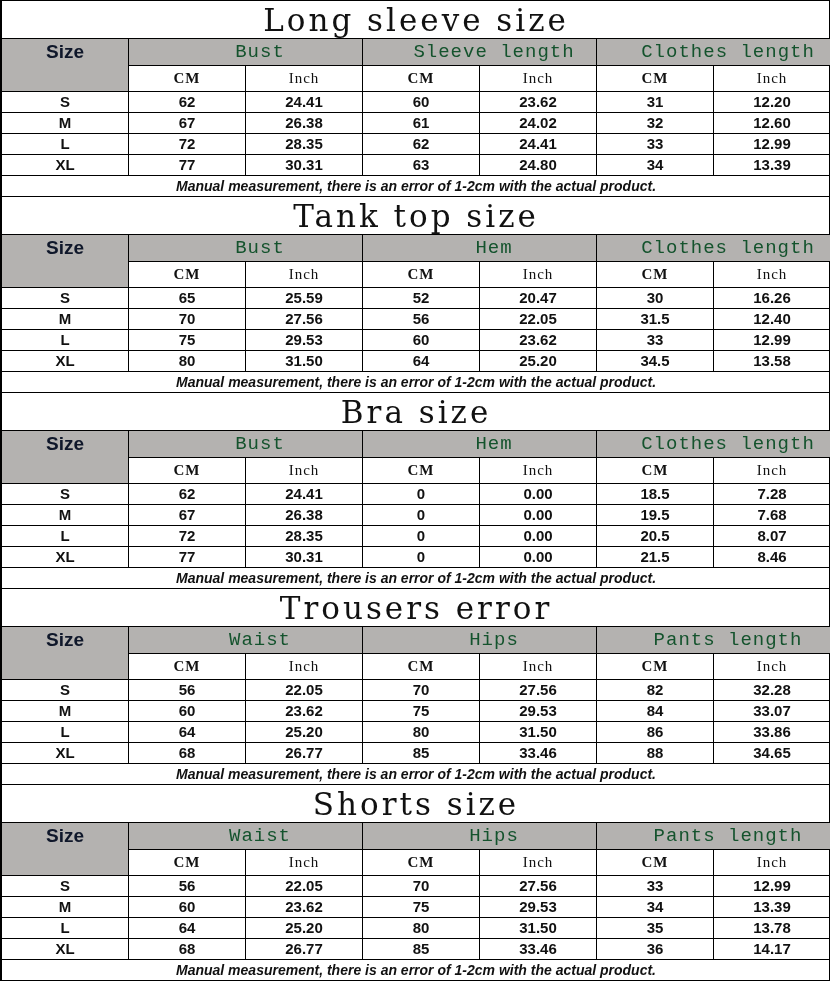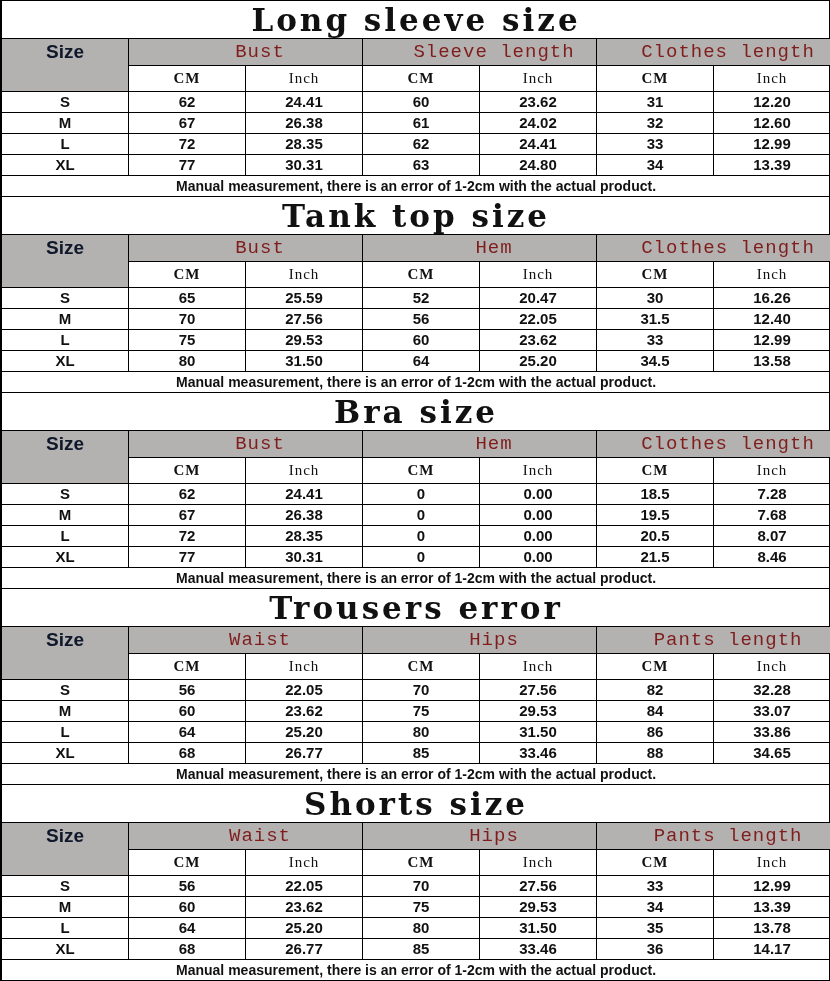--- a/index.html
+++ b/index.html
@@ -30,36 +30,35 @@
     height: 37px;
     border-top: none;
     border-left: none;
     border-right: none;
     font-family: "DejaVu Serif", "Liberation Serif", serif;
     font-size: 31px;
     letter-spacing: 3px;
     color: #111;
     padding-top: 3px;
     line-height: 34px;
-    font-weight: bold;
   }
   .header-row td {
     height: 26px;
     background: #b4b2b0;
   }
   .header-row td.size-head {
     font-family: "Liberation Sans", sans-serif;
     font-weight: bold;
     font-size: 19px;
     color: #0f172a;
   }
   .header-row td.group-head {
     font-family: "Liberation Mono", "DejaVu Sans Mono", monospace;
     font-size: 19px;
-    color: #7f1d1d;
+    color: #14532d;
     letter-spacing: 1px;
     padding-left: 29px;
   }
   .unit-row td {
     height: 25px;
     font-family: "Liberation Serif", "DejaVu Serif", serif;
     font-size: 15px;
     color: #111;
     letter-spacing: 1px;
     border-radius: 7px;
@@ -73,20 +72,21 @@
     color: #111;
     line-height: 18px;
   }
   .note-row td {
     height: 20px;
     font-family: "Liberation Sans", sans-serif;
     font-weight: bold;
     font-size: 14px;
     color: #111;
     border-bottom: 1px solid #000;
+    font-style: italic;
   }
   col.c-size { width: 127px; }
   col.c-val { width: 117px; }
   col.c-last { width: 117px; }
 </style>
 </head>
 <body>
 
 <div class="sheet" id="sheet">
   <div class="section">

